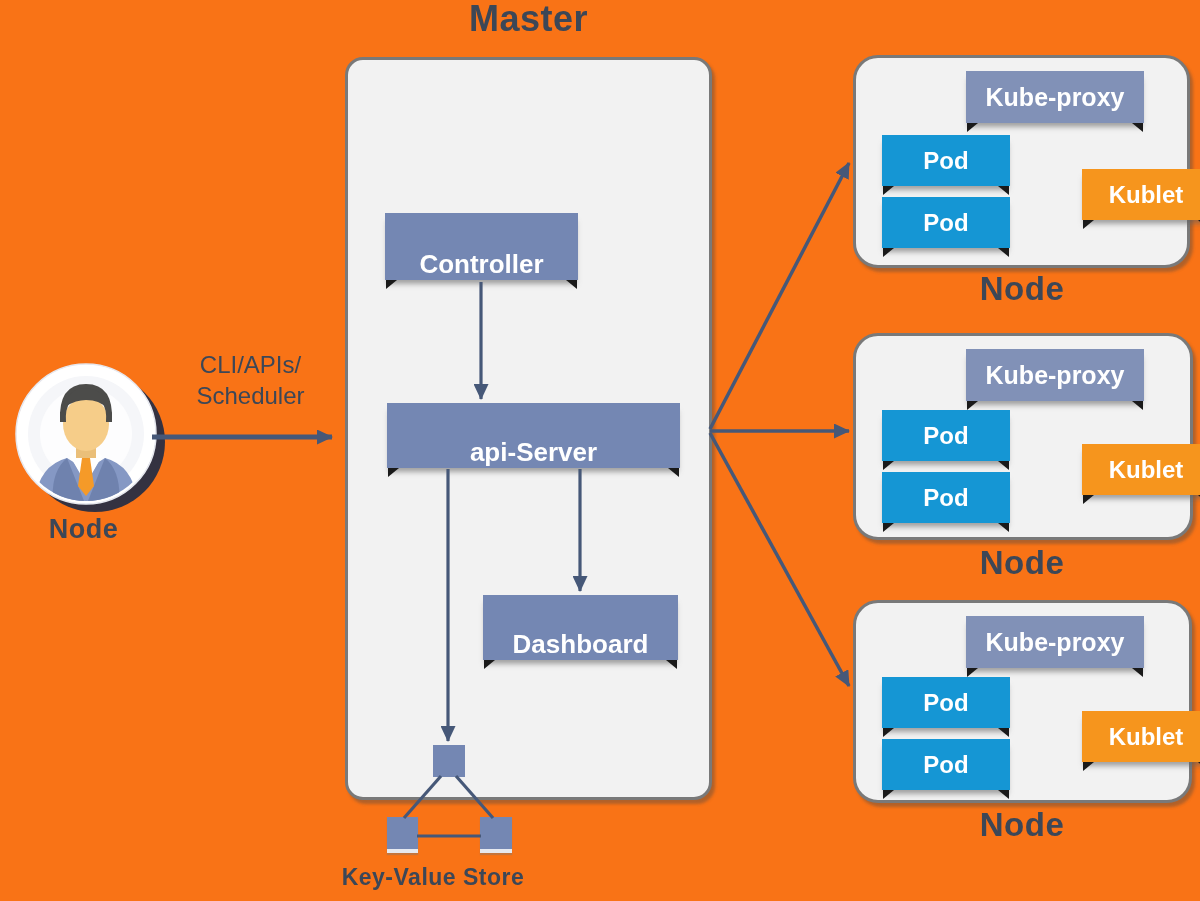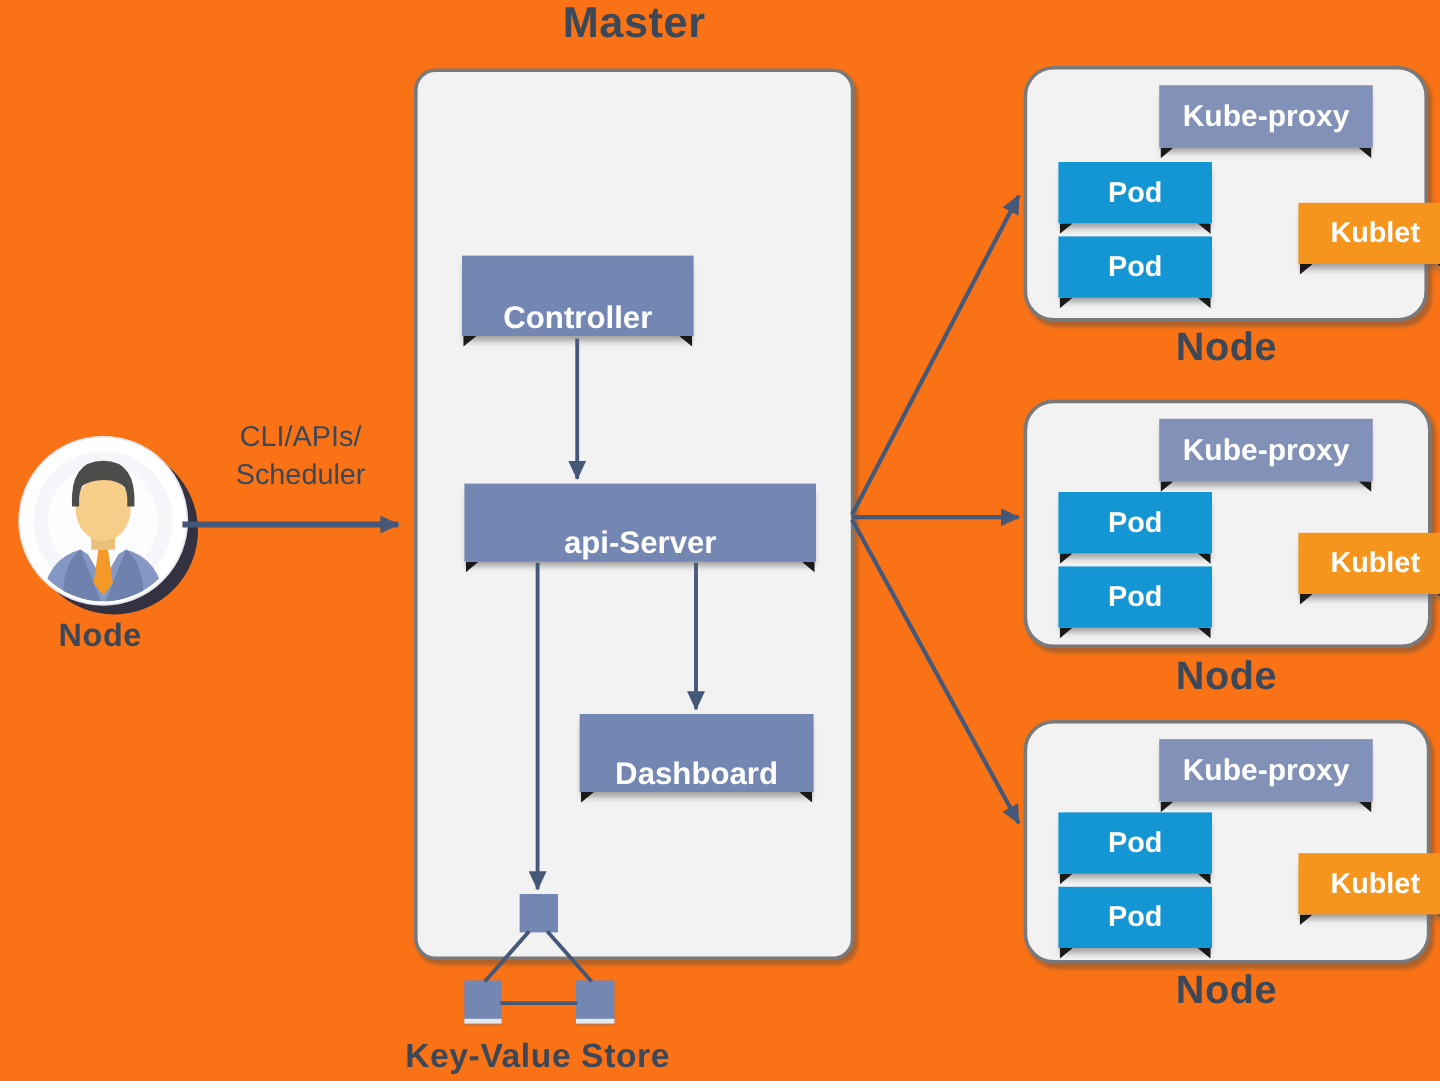--- a/index.html
+++ b/index.html
@@ -73,21 +73,21 @@
   <div class="chip slate master-chip" style="left:387px;top:403px;width:293px;height:65px;">
     <span>api-Server</span>
   </div>
   <div class="chip slate master-chip" style="left:483px;top:595px;width:195px;height:65px;">
     <span>Dashboard</span>
   </div>
 
   <div class="kv-square" style="left:433px;top:745px;width:32px;height:32px;"></div>
   <div class="kv-square base" style="left:387px;top:817px;width:31px;height:32px;"></div>
   <div class="kv-square base" style="left:480px;top:817px;width:32px;height:32px;"></div>
-  <div class="big-label" style="left:328px;top:864px;width:240px;font-size:28px;">Key-Value Store</div>
+  <div class="big-label" style="left:313px;top:864px;width:240px;font-size:23px;">Key-Value Store</div>
 
   <svg class="user-svg" style="left:6px;top:356px;" width="168" height="168" viewBox="0 0 168 168">
     <circle cx="89" cy="86" r="70" fill="#232d45" opacity="0.92"></circle>
     <circle cx="80" cy="78" r="70" fill="#ffffff" stroke="#e6e8ef" stroke-width="1.5"></circle>
     <circle cx="80" cy="78" r="58" fill="#f5f6f9"></circle>
     <circle cx="80" cy="78" r="46" fill="#fdfdfe"></circle>
     <clipPath id="avclip">
         <circle cx="80" cy="78" r="67"></circle>
       </clipPath>
     <g clip-path="url(#avclip)">

